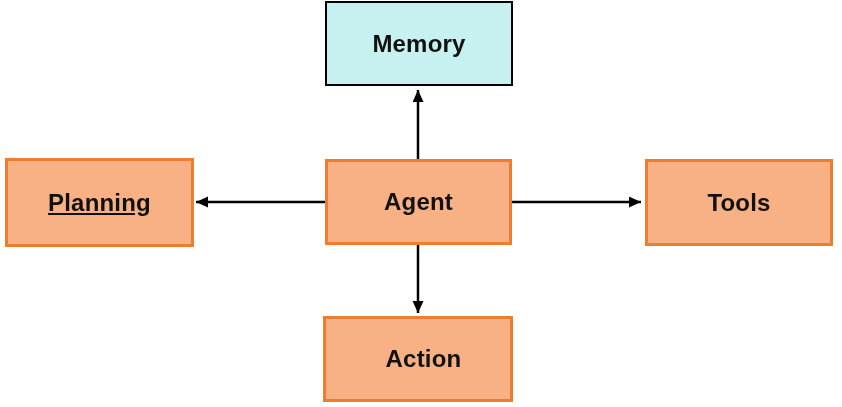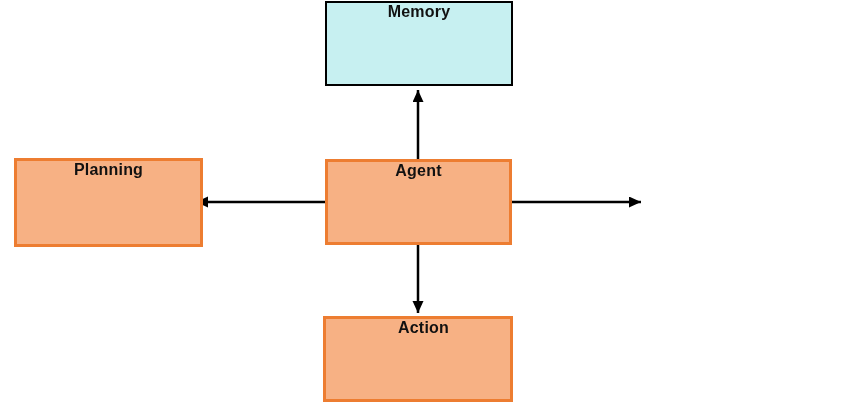--- a/index.html
+++ b/index.html
@@ -11,32 +11,33 @@
   .canvas {
     position: relative;
     width: 842px;
     height: 407px;
     background: #ffffff;
     overflow: hidden;
   }
   .node {
     position: absolute;
     display: flex;
+    align-items: center;
     justify-content: center;
     box-sizing: border-box;
     font-weight: bold;
-    font-size: 16px;
+    font-size: 24px;
     color: #111111;
     letter-spacing: 0.2px;
   }
   .node-label { pointer-events: none; }
 
   
   #node-memory   { left: 325px; top: 1px;   width: 188px; height: 85px; border: 2px solid #000; }
-  #node-planning { left: 14px;   top: 158px; width: 189px; height: 89px; border: 3px solid #ED7D31; }
+  #node-planning { left: 5px;   top: 158px; width: 189px; height: 89px; border: 3px solid #ED7D31; text-decoration: underline; }
   #node-agent    { left: 325px; top: 159px; width: 187px; height: 86px; border: 3px solid #ED7D31; }
   #node-tools    { left: 645px; top: 159px; width: 188px; height: 87px; border: 3px solid #ED7D31; }
   #node-action   { left: 323px; top: 316px; width: 190px; height: 86px; border: 3px solid #ED7D31; }
 
   svg.arrows {
     position: absolute;
     left: 0; top: 0;
     width: 842px;
     height: 407px;
     pointer-events: none;
@@ -68,18 +69,21 @@
   </div>
 
   <div class="node" id="node-planning" style="background-color: rgb(247, 177, 132); border-color: rgb(237, 125, 49); color: rgb(17, 17, 17);">
     <span class="node-label">Planning</span>
   </div>
 
   <div class="node" id="node-agent" style="background-color: rgb(247, 177, 132); border-color: rgb(237, 125, 49); color: rgb(17, 17, 17);">
     <span class="node-label">Agent</span>
   </div>
 
+  <div class="node" id="node-tools" style="background-color: rgb(247, 177, 132); border-color: rgb(237, 125, 49); color: rgb(17, 17, 17);">
+    <span class="node-label">Tools</span>
+  </div>
 
   <div class="node" id="node-action" style="background-color: rgb(247, 177, 132); border-color: rgb(237, 125, 49); color: rgb(17, 17, 17); padding-left: 11px;">
     <span class="node-label">Action</span>
   </div>
 
 </div>
 
 </body></html>

